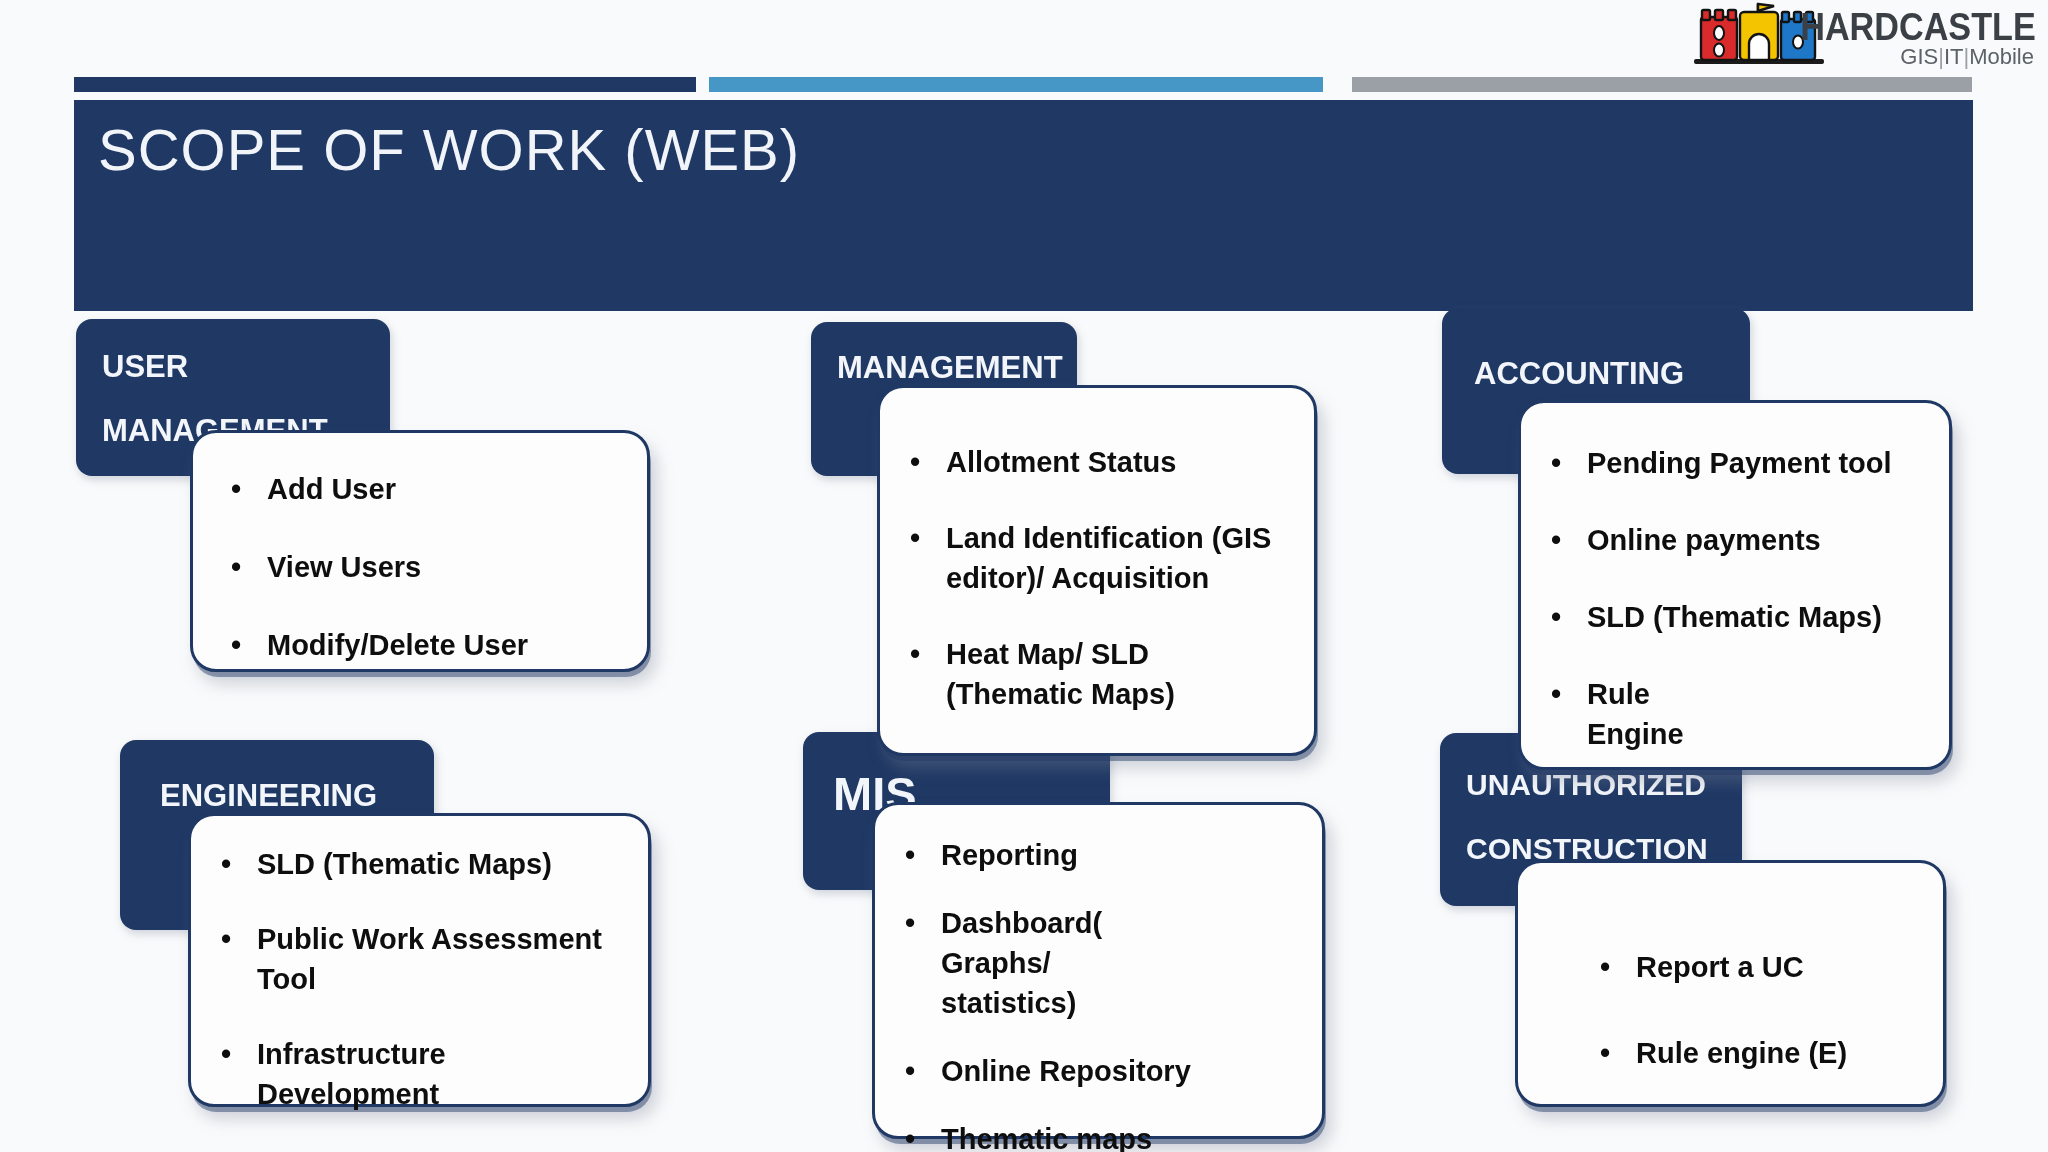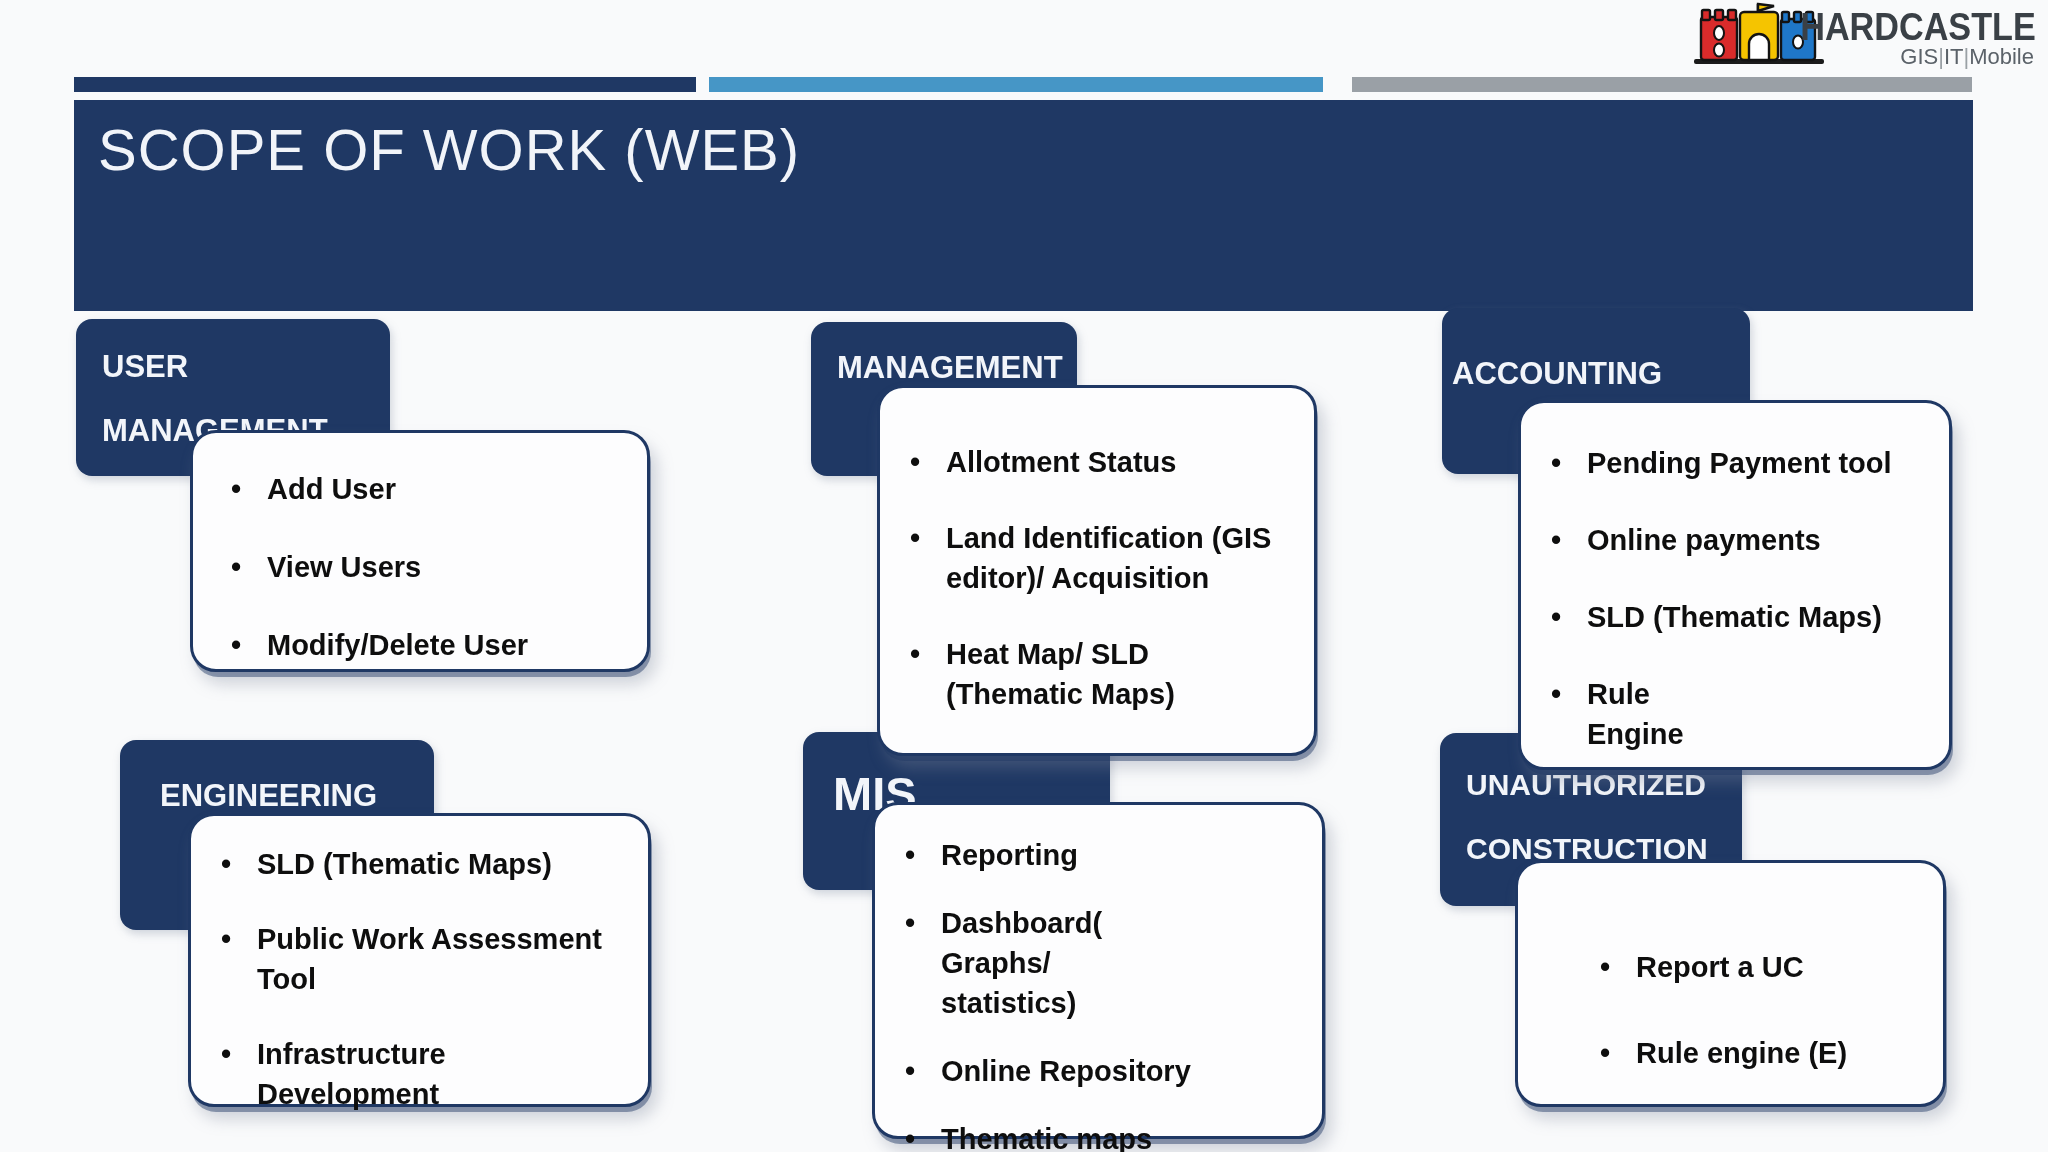--- a/index.html
+++ b/index.html
@@ -77,21 +77,21 @@
   .card-user-management ul{padding:36px 18px 0 38px;}
   .card-user-management li{margin-bottom:38px;}
 
   
   .tab-allotment{left:811px;top:322px;width:266px;height:154px;padding:14px 0 0 26px;}
   .card-allotment{left:877px;top:385px;width:440px;height:371px;}
   .card-allotment ul{padding:54px 16px 0 30px;}
   .card-allotment li{margin-bottom:36px;}
 
   
-  .tab-accounting{left:1442px;top:308px;width:308px;height:166px;padding:34px 0 0 10px;}
+  .tab-accounting{left:1442px;top:308px;width:308px;height:166px;padding:34px 0 0 32px;}
   .card-accounting{left:1518px;top:400px;width:434px;height:370px;}
   .card-accounting ul{padding:40px 16px 0 30px;}
   .card-accounting li{margin-bottom:37px;}
 
   
   .tab-engineering{left:120px;top:740px;width:314px;height:190px;padding:24px 0 0 40px;}
   .card-engineering{left:188px;top:813px;width:463px;height:294px;}
   .card-engineering ul{padding:28px 16px 0 30px;}
   .card-engineering li{margin-bottom:35px;}
 

